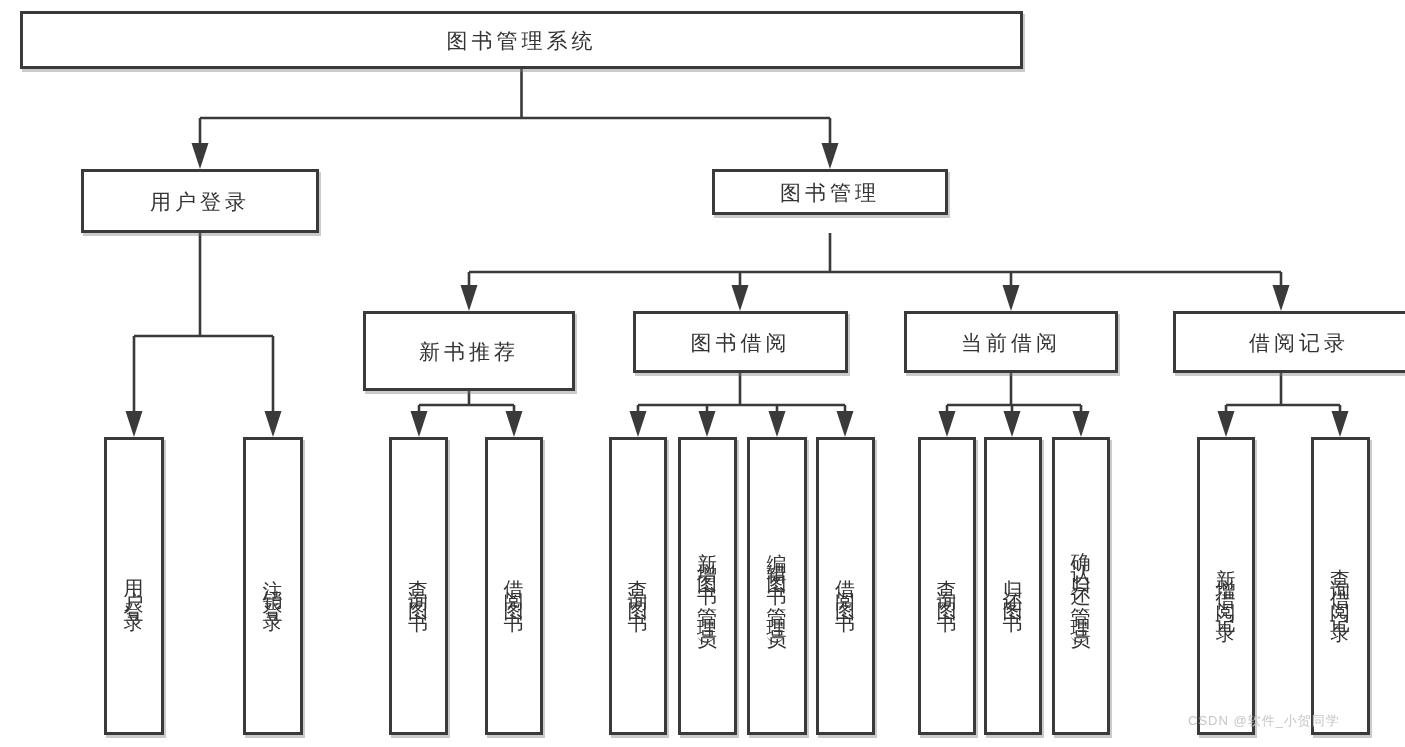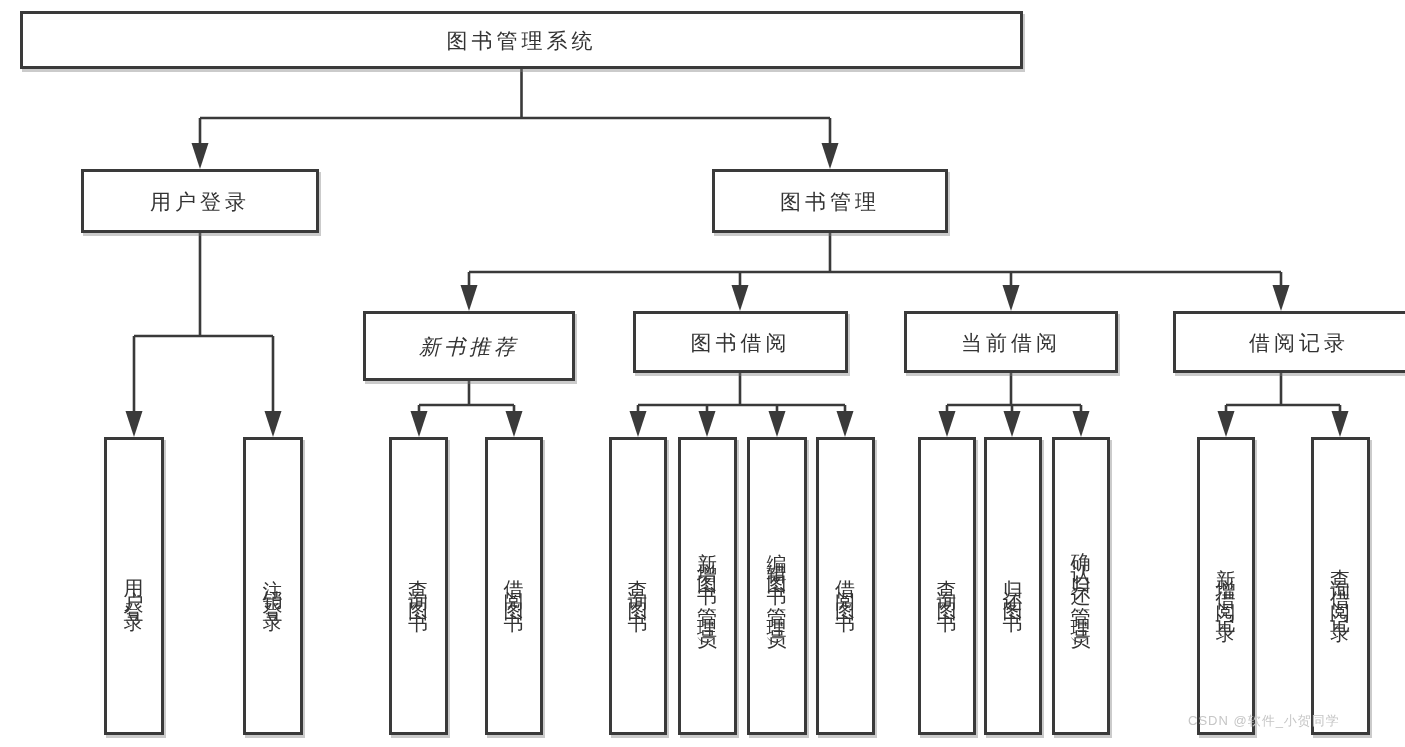--- a/index.html
+++ b/index.html
@@ -26,23 +26,23 @@
   .vtext{
     writing-mode:vertical-rl;
     text-orientation:mixed;
     font-size:20px;letter-spacing:11px;
     color:#333333;line-height:1;
   }
   
   #n-root{left:20px;top:11px;width:1003px;height:58px;}
   
   #n-login{left:81px;top:169px;width:238px;height:64px;}
-  #n-mgmt{left:712px;top:169px;width:236px;height:64px;}
+  #n-mgmt{left:712px;top:169px;width:236px;height:46px;}
   
-  #n-g0{left:363px;top:311px;width:212px;height:70px;font-style:italic;}
+  #n-g0{left:363px;top:311px;width:212px;height:80px;}
   #n-g1{left:633px;top:311px;width:215px;height:62px;}
   #n-g2{left:904px;top:311px;width:214px;height:62px;}
   #n-g3{left:1173px;top:311px;width:252px;height:62px;}
   
   .leaf{top:437px;height:298px;width:60px;}
   #l-login-0{left:104px;}
   #l-login-1{left:243px;}
   #l-g0-0{left:389px;width:59px;}
   #l-g0-1{left:485px;width:58px;}
   #l-g1-0{left:609px;width:58px;}

